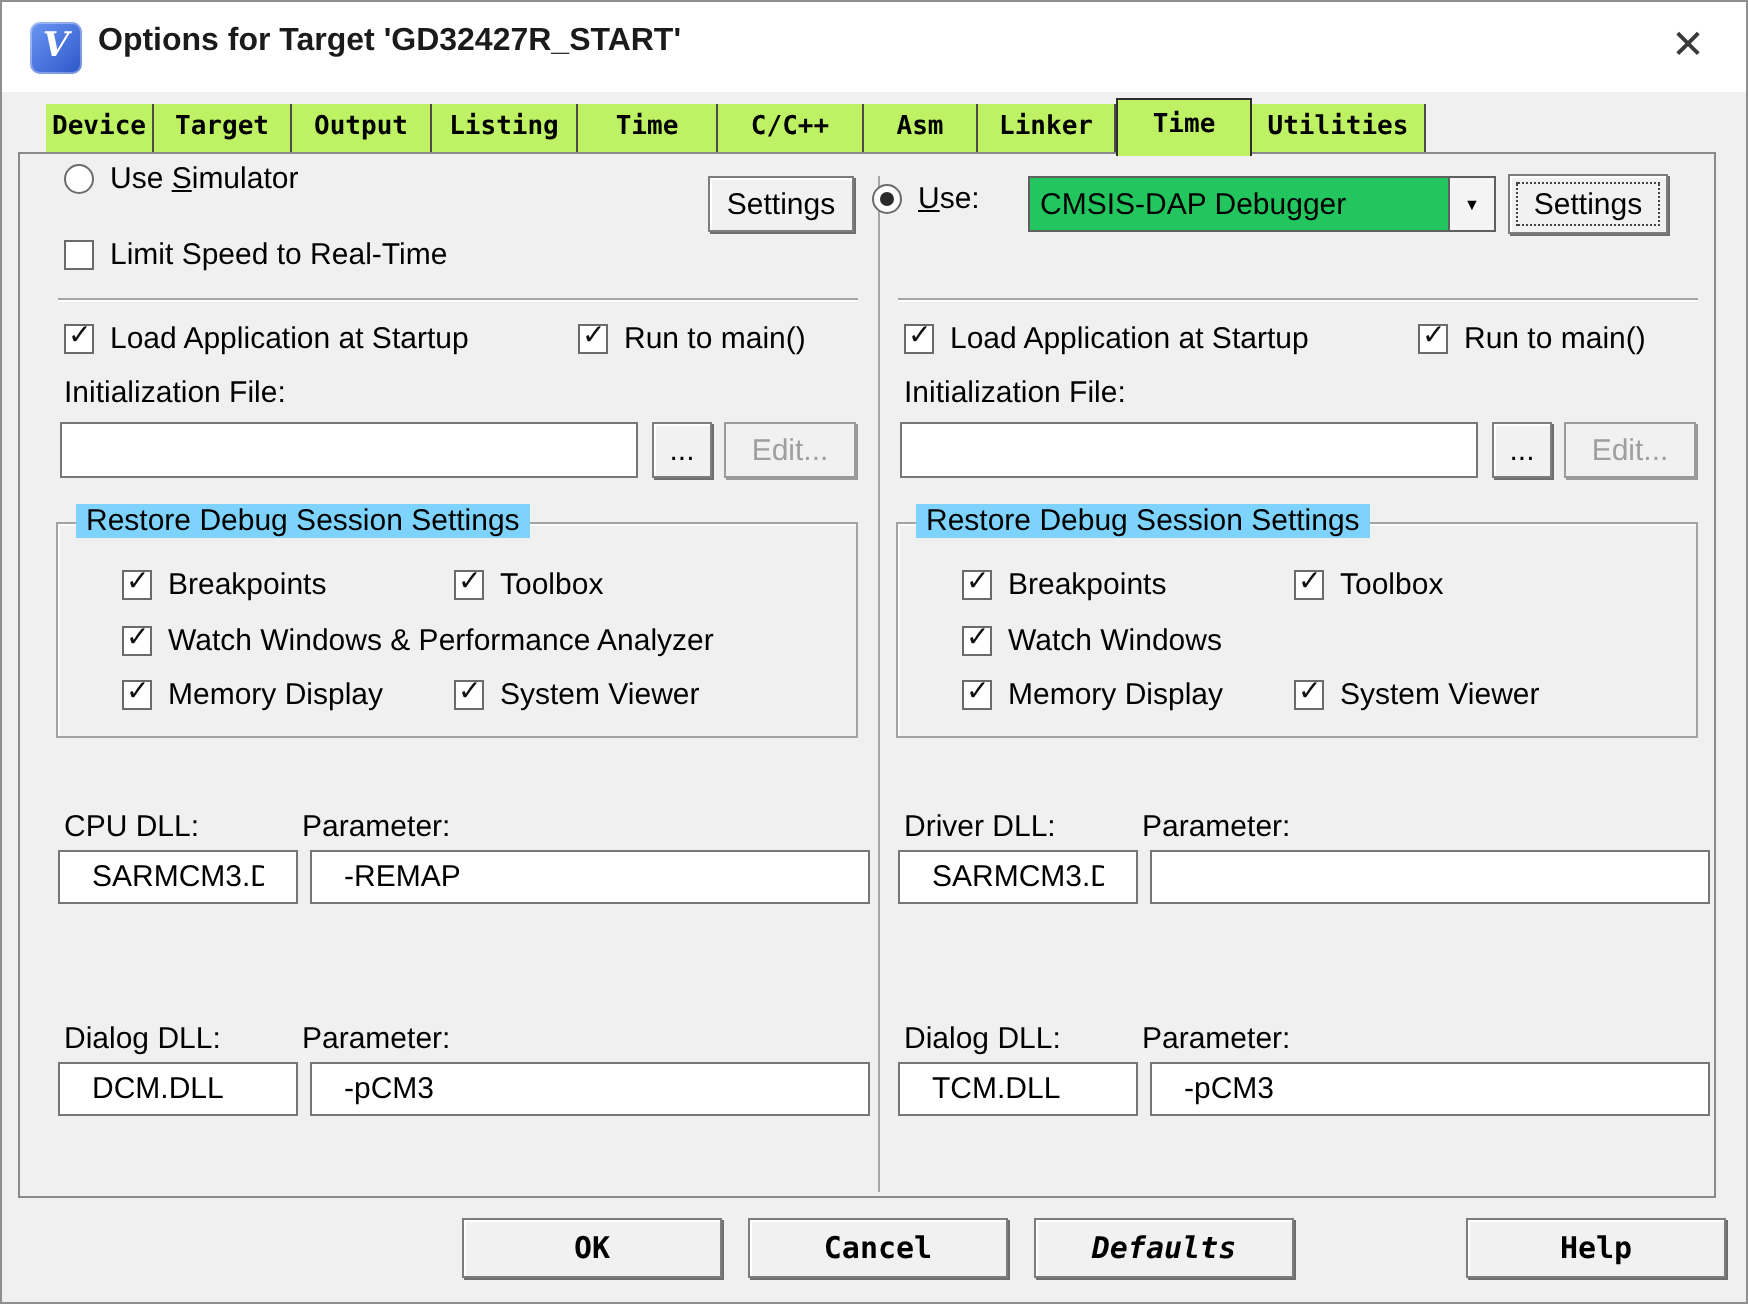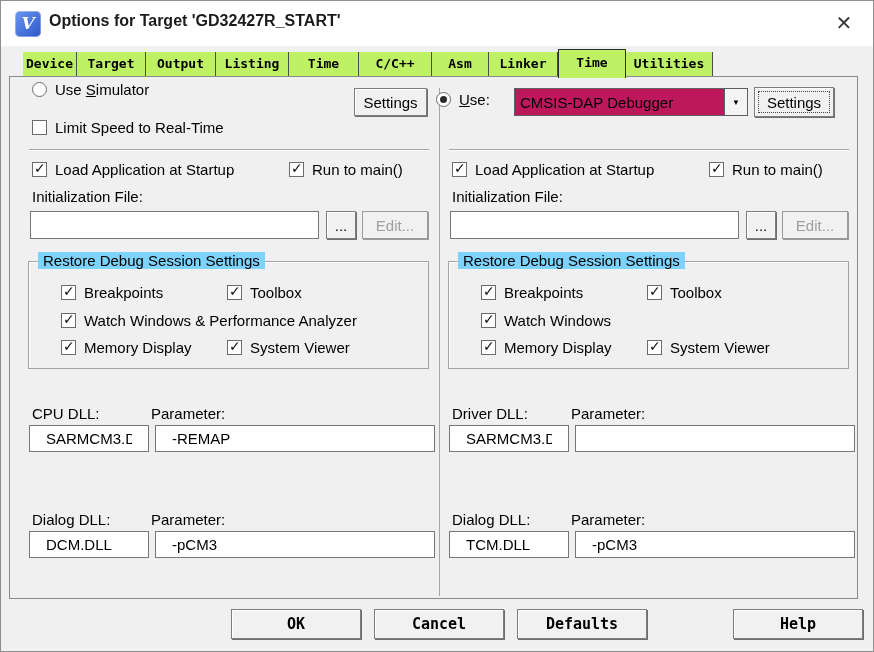--- a/index.html
+++ b/index.html
@@ -81,21 +81,21 @@
     font-family:"Liberation Sans", sans-serif;
   }
   
   .groupbox { position:absolute; border:1px solid #a3a3a3; box-shadow:inset 1px 1px 0 #fdfdfd; }
   .groupbox .legend {
     position:absolute; top:-10px; left:9px; background:#7dd3fc; padding:0 5px;
     font-size:15px; color:#000; white-space:nowrap;
   }
   
   .dropdown {
-    position:absolute; background:#be185d; border:1px solid #5f5f5f;
+    position:absolute; background:#22c55e; border:1px solid #5f5f5f;
     display:flex; align-items:center; cursor:pointer;
   }
   .dropdown .dd-text { flex:1; font-size:15px; padding-left:5px; white-space:nowrap; overflow:hidden; }
   .dropdown .dd-arrow {
     width:23px; align-self:stretch; border-left:1px solid #5f5f5f; background:#f4f4f4;
     display:flex; align-items:center; justify-content:center; font-size:8px; color:#000;
   }
 </style>
 </head>
 <body>
@@ -269,15 +269,15 @@
     <input class="tfield" style="left: 565px; top: 348px; width: 280px; height: 27px;" type="text">
 
     <div class="lbl" style="left:442px;top:434px;">Dialog DLL:</div>
     <div class="lbl" style="left:561px;top:434px;">Parameter:</div>
     <input class="tfield" style="left: 439px; top: 454px; width: 120px; height: 27px;" type="text" value="TCM.DLL">
     <input class="tfield" style="left: 565px; top: 454px; width: 280px; height: 27px;" type="text" value="-pCM3">
   </div>
 
   <div class="btn mono" style="left:230px;top:608px;width:130px;height:30px;">OK</div>
   <div class="btn mono" style="left:373px;top:608px;width:130px;height:30px;">Cancel</div>
-  <div class="btn mono" style="left:516px;top:608px;width:130px;height:30px;">Defaults</div>
+  <div class="btn mono" style="left:516px;top:608px;width:130px;height:30px;font-style:italic;">Defaults</div>
   <div class="btn mono" style="left:732px;top:608px;width:130px;height:30px;">Help</div>
 </div>
 
 </body></html>

